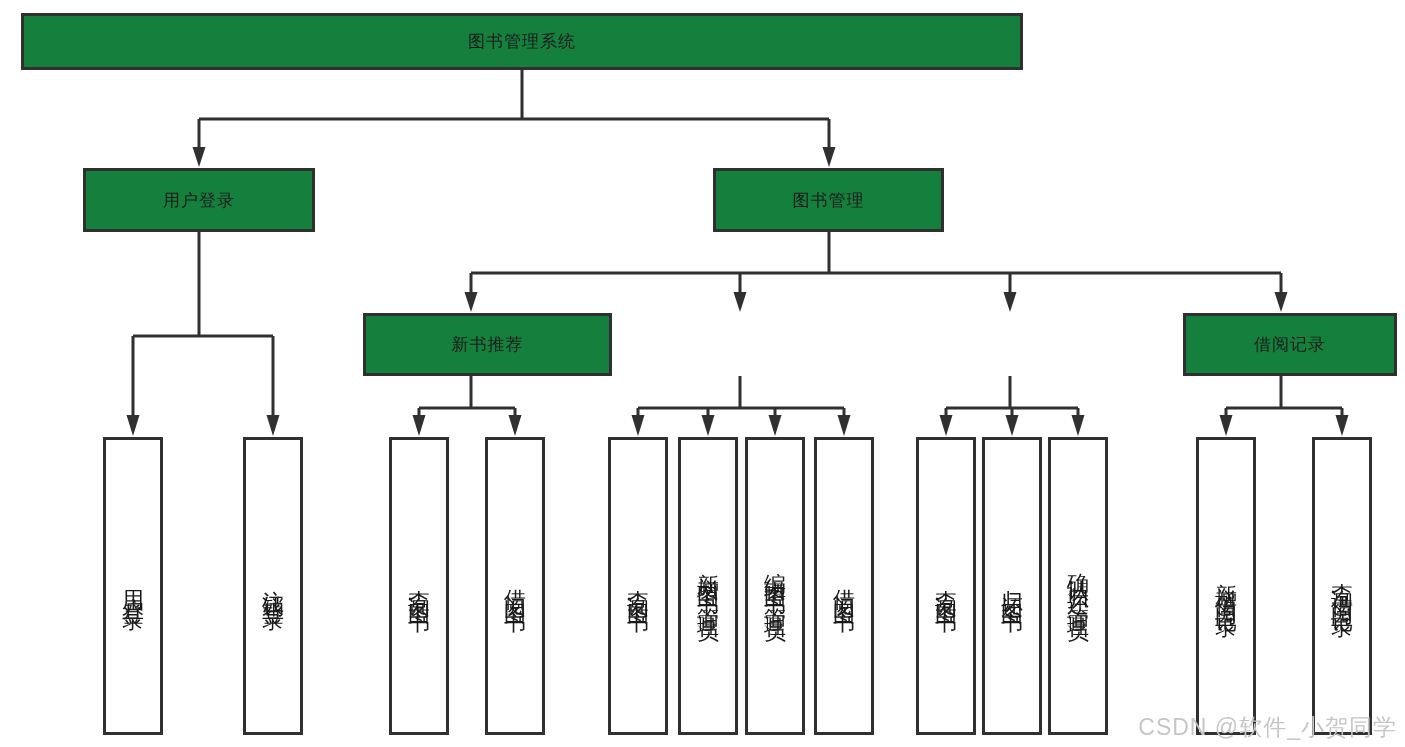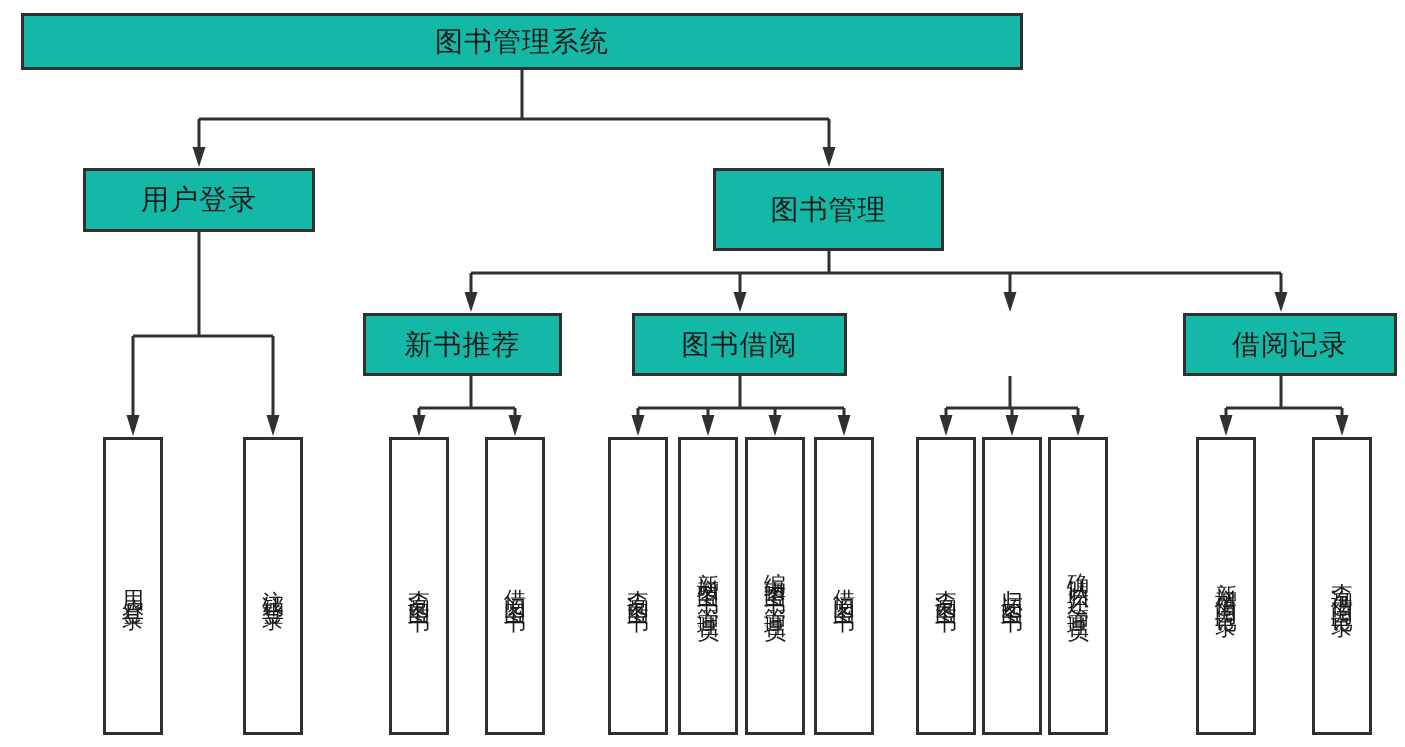--- a/index.html
+++ b/index.html
@@ -5,24 +5,24 @@
 <style>
   html,body{margin:0;padding:0;background:#ffffff;}
   body{font-family:"Liberation Sans","DejaVu Sans",sans-serif;}
   .canvas{position:relative;width:1405px;height:747px;background:#ffffff;overflow:hidden;}
   .connectors{position:absolute;left:0;top:0;width:1405px;height:747px;pointer-events:none;}
 
   .box{
     position:absolute;
     box-sizing:border-box;
     border:3px solid #303030;
-    background:#14b8a6;
+    background:#15803d;
     display:flex;align-items:center;justify-content:center;
     color:#1a1a1a;
-    font-size:28px;
+    font-size:17px;
     letter-spacing:1px;
     z-index:2;
   }
   .leaf{
     position:absolute;
     box-sizing:border-box;
     border:3px solid #303030;
     background:#ffffff;
     display:flex;align-items:center;justify-content:center;
     color:#1a1a1a;
@@ -99,29 +99,26 @@
     </g>
   </svg>
 
   <div class="box" style="left:21px;top:13px;width:1002px;height:57px;">
     <span>图书管理系统</span>
   </div>
 
   <div class="box" style="left:83px;top:168px;width:232px;height:64px;">
     <span>用户登录</span>
   </div>
-  <div class="box" style="left:713px;top:168px;width:231px;height:83px;">
+  <div class="box" style="left:713px;top:168px;width:231px;height:64px;">
     <span>图书管理</span>
   </div>
 
-  <div class="box" style="left:363px;top:313px;width:199px;height:63px;">
+  <div class="box" style="left:363px;top:313px;width:249px;height:63px;">
     <span>新书推荐</span>
-  </div>
-  <div class="box" style="left:632px;top:313px;width:215px;height:63px;">
-    <span>图书借阅</span>
   </div>
   <div class="box" style="left:1173px;top:313px;width:214px;height:63px;margin-left:10px;">
     <span>借阅记录</span>
   </div>
 
   <div class="leaf" style="left:103px;top:437px;width:60px;height:298px;">
     <span class="vtext">用户登录</span>
   </div>
   <div class="leaf" style="left:243px;top:437px;width:60px;height:298px;">
     <span class="vtext">注销登录</span>
@@ -157,14 +154,15 @@
     <span class="vtext">确认归还（管理员）</span>
   </div>
 
   <div class="leaf" style="left:1196px;top:437px;width:60px;height:298px;">
     <span class="vtext">新增借阅记录</span>
   </div>
   <div class="leaf" style="left:1312px;top:437px;width:60px;height:298px;">
     <span class="vtext">查询借阅记录</span>
   </div>
 
+  <div class="watermark">CSDN @软件_小贺同学</div>
 
 </div>
 
 </body></html>

